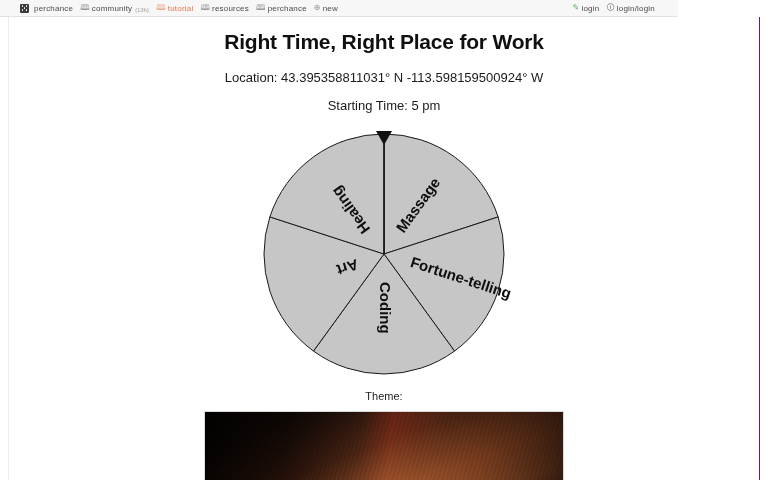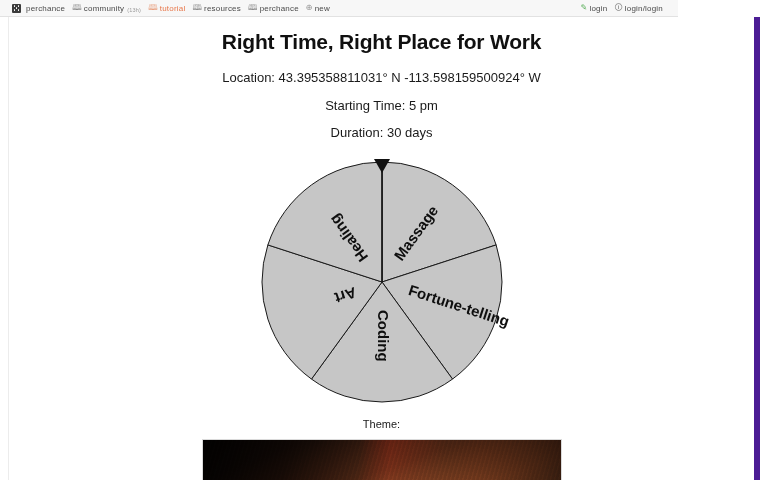--- a/index.html
+++ b/index.html
@@ -19,21 +19,21 @@
     position: absolute;
     top: 0; left: 0;
     width: 678px;
     height: 17px;
     background: #f7f7f7;
     border-bottom: 1px solid #e2e2e2;
     display: flex;
     align-items: center;
     font-size: 8px;
     color: #4a4a4a;
-    padding: 0 10px;
+    padding: 0 18px;
     letter-spacing: .2px;
     white-space: nowrap;
   }
   #topnav .nav-left {
     display: flex;
     align-items: center;
     flex: 1 1 auto;
     gap: 0px;
   }
   #topnav .nav-right {
@@ -90,21 +90,21 @@
 
   
   #page {
     position: absolute;
     top: 17px;
     left: 8px;
     width: 752px;
     height: 463px;
     background: #ffffff;
     border-left: 1px solid #ececec;
-    border-right: 6px solid #4c1d95;
+    border-right: 1px solid #4c1d95;
     overflow: hidden;
   }
 
   #title {
     text-align: center;
     font-size: 21px;
     font-weight: bold;
     color: #101010;
     margin: 13px 0 0 0;
     letter-spacing: -0.2px;
@@ -221,21 +221,20 @@
     </a>
   </div>
 </div>
 
 <div id="page">
 
   <h1 id="title">Right Time, Right Place for Work</h1>
 
   <p class="meta-line">Location: 43.395358811031° N -113.598159500924° W</p>
   <p class="meta-line">Starting Time: 5 pm</p>
-  <p class="meta-line">Duration: 30 days</p>
 
   <div id="wheel-wrap">
     <svg id="wheel-svg" width="260" height="255" viewBox="0 0 260 255">
       <g id="wheel-segments">
           <path d="M 130 128 L 130.00 8.00 A 120 120 0 0 1 244.13 90.92 Z" fill="#c6c6c6" stroke="#1a1a1a" stroke-width="1"></path>
           <path d="M 130 128 L 244.13 90.92 A 120 120 0 0 1 200.53 225.08 Z" fill="#c6c6c6" stroke="#1a1a1a" stroke-width="1"></path>
           <path d="M 130 128 L 200.53 225.08 A 120 120 0 0 1 59.47 225.08 Z" fill="#c6c6c6" stroke="#1a1a1a" stroke-width="1"></path>
           <path d="M 130 128 L 59.47 225.08 A 120 120 0 0 1 15.87 90.92 Z" fill="#c6c6c6" stroke="#1a1a1a" stroke-width="1"></path>
           <path d="M 130 128 L 15.87 90.92 A 120 120 0 0 1 130.00 8.00 Z" fill="#c6c6c6" stroke="#1a1a1a" stroke-width="1"></path>
         </g>

